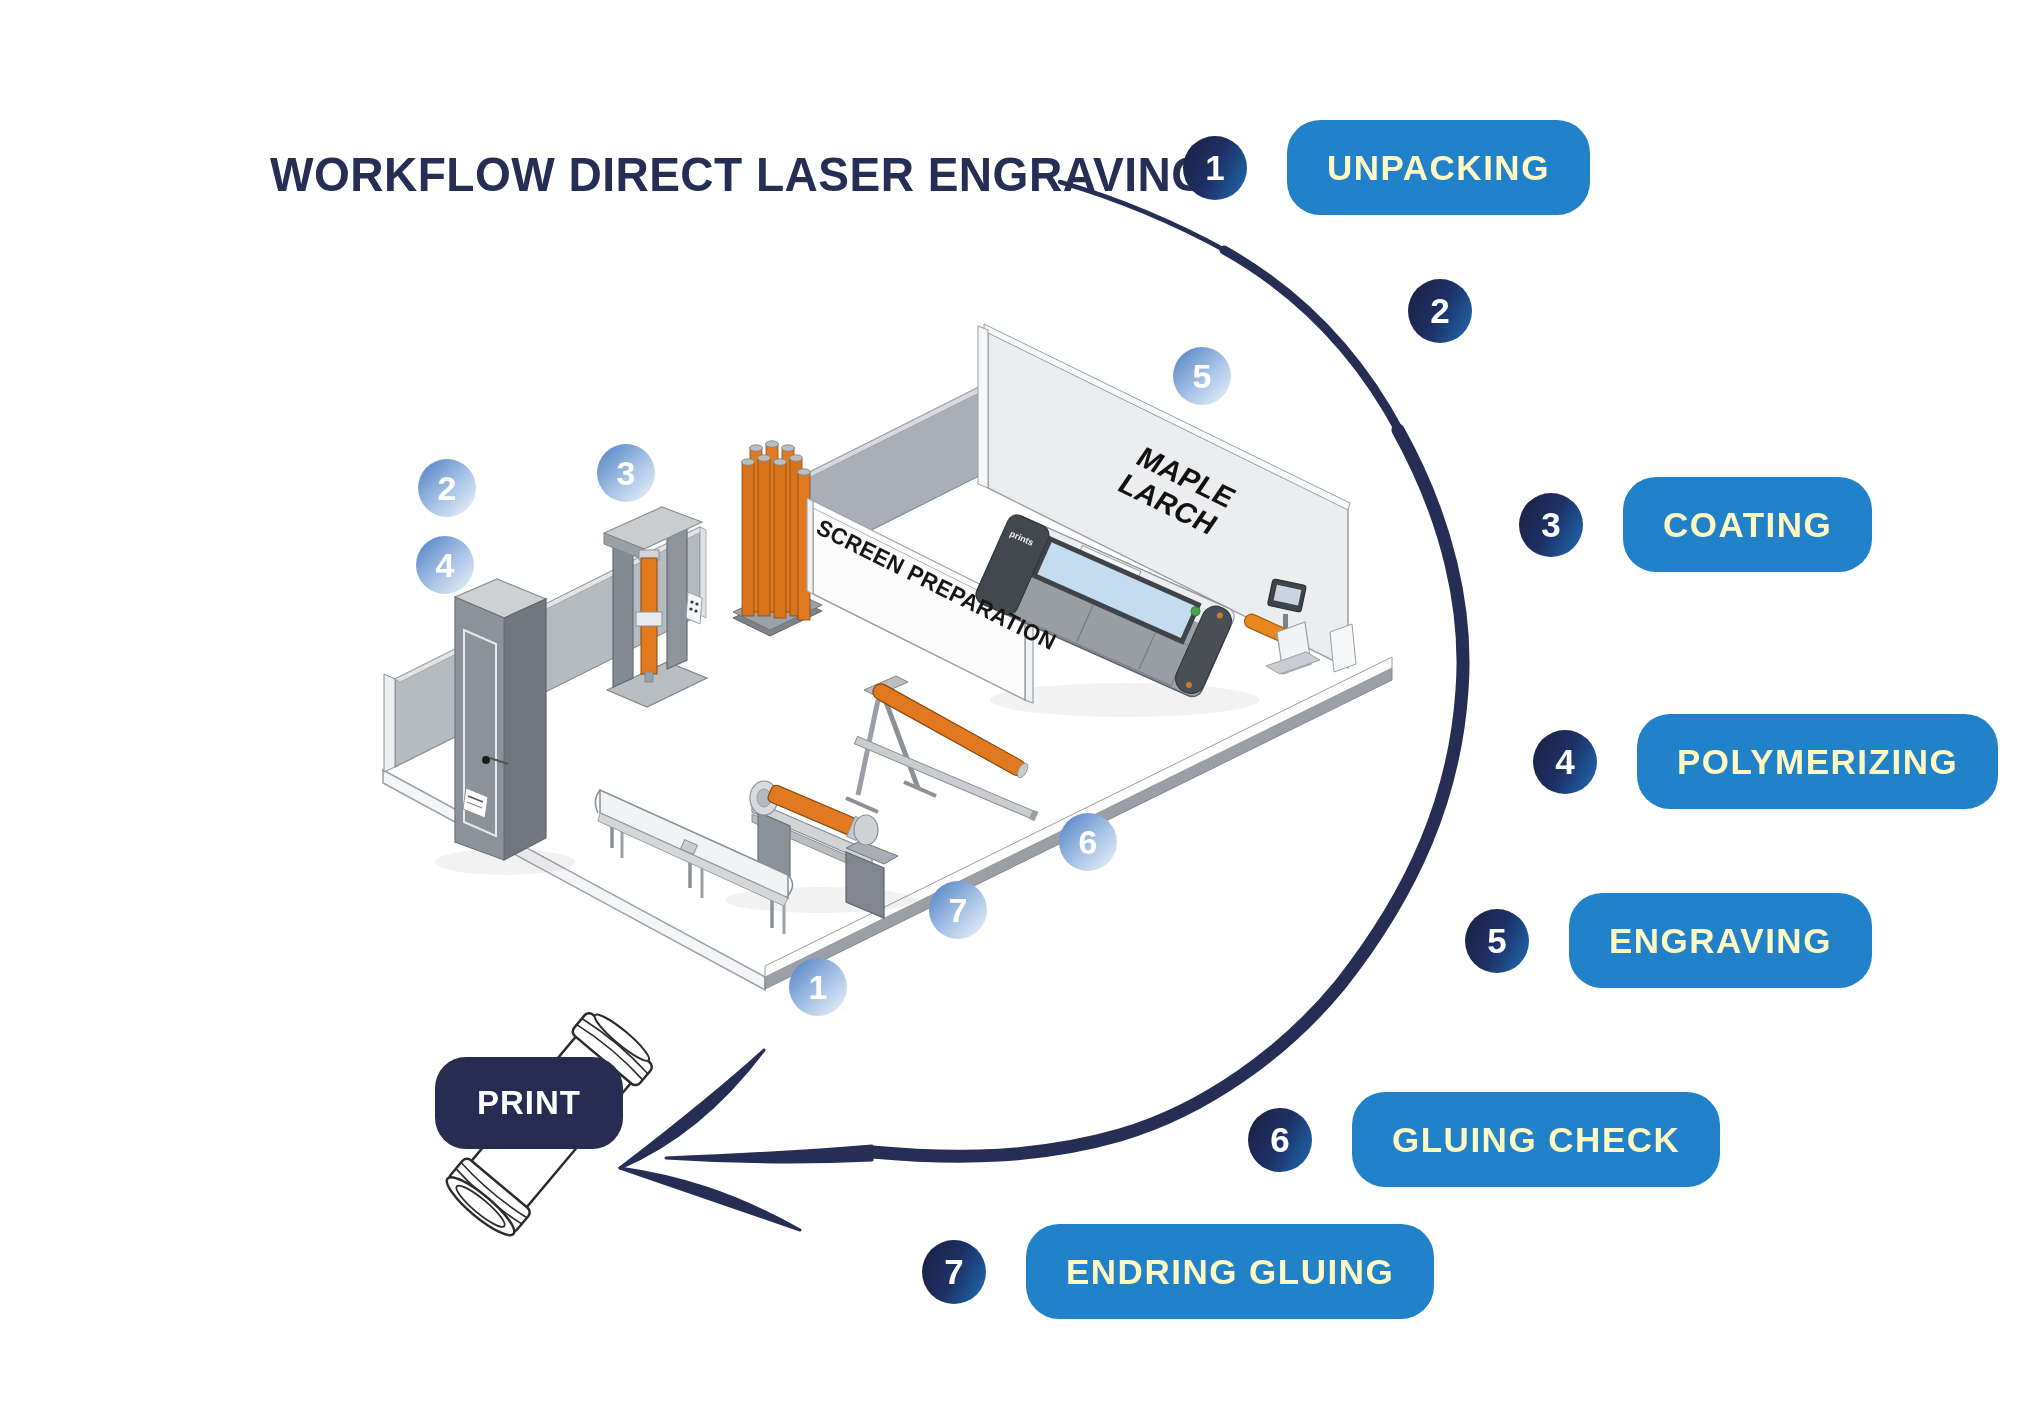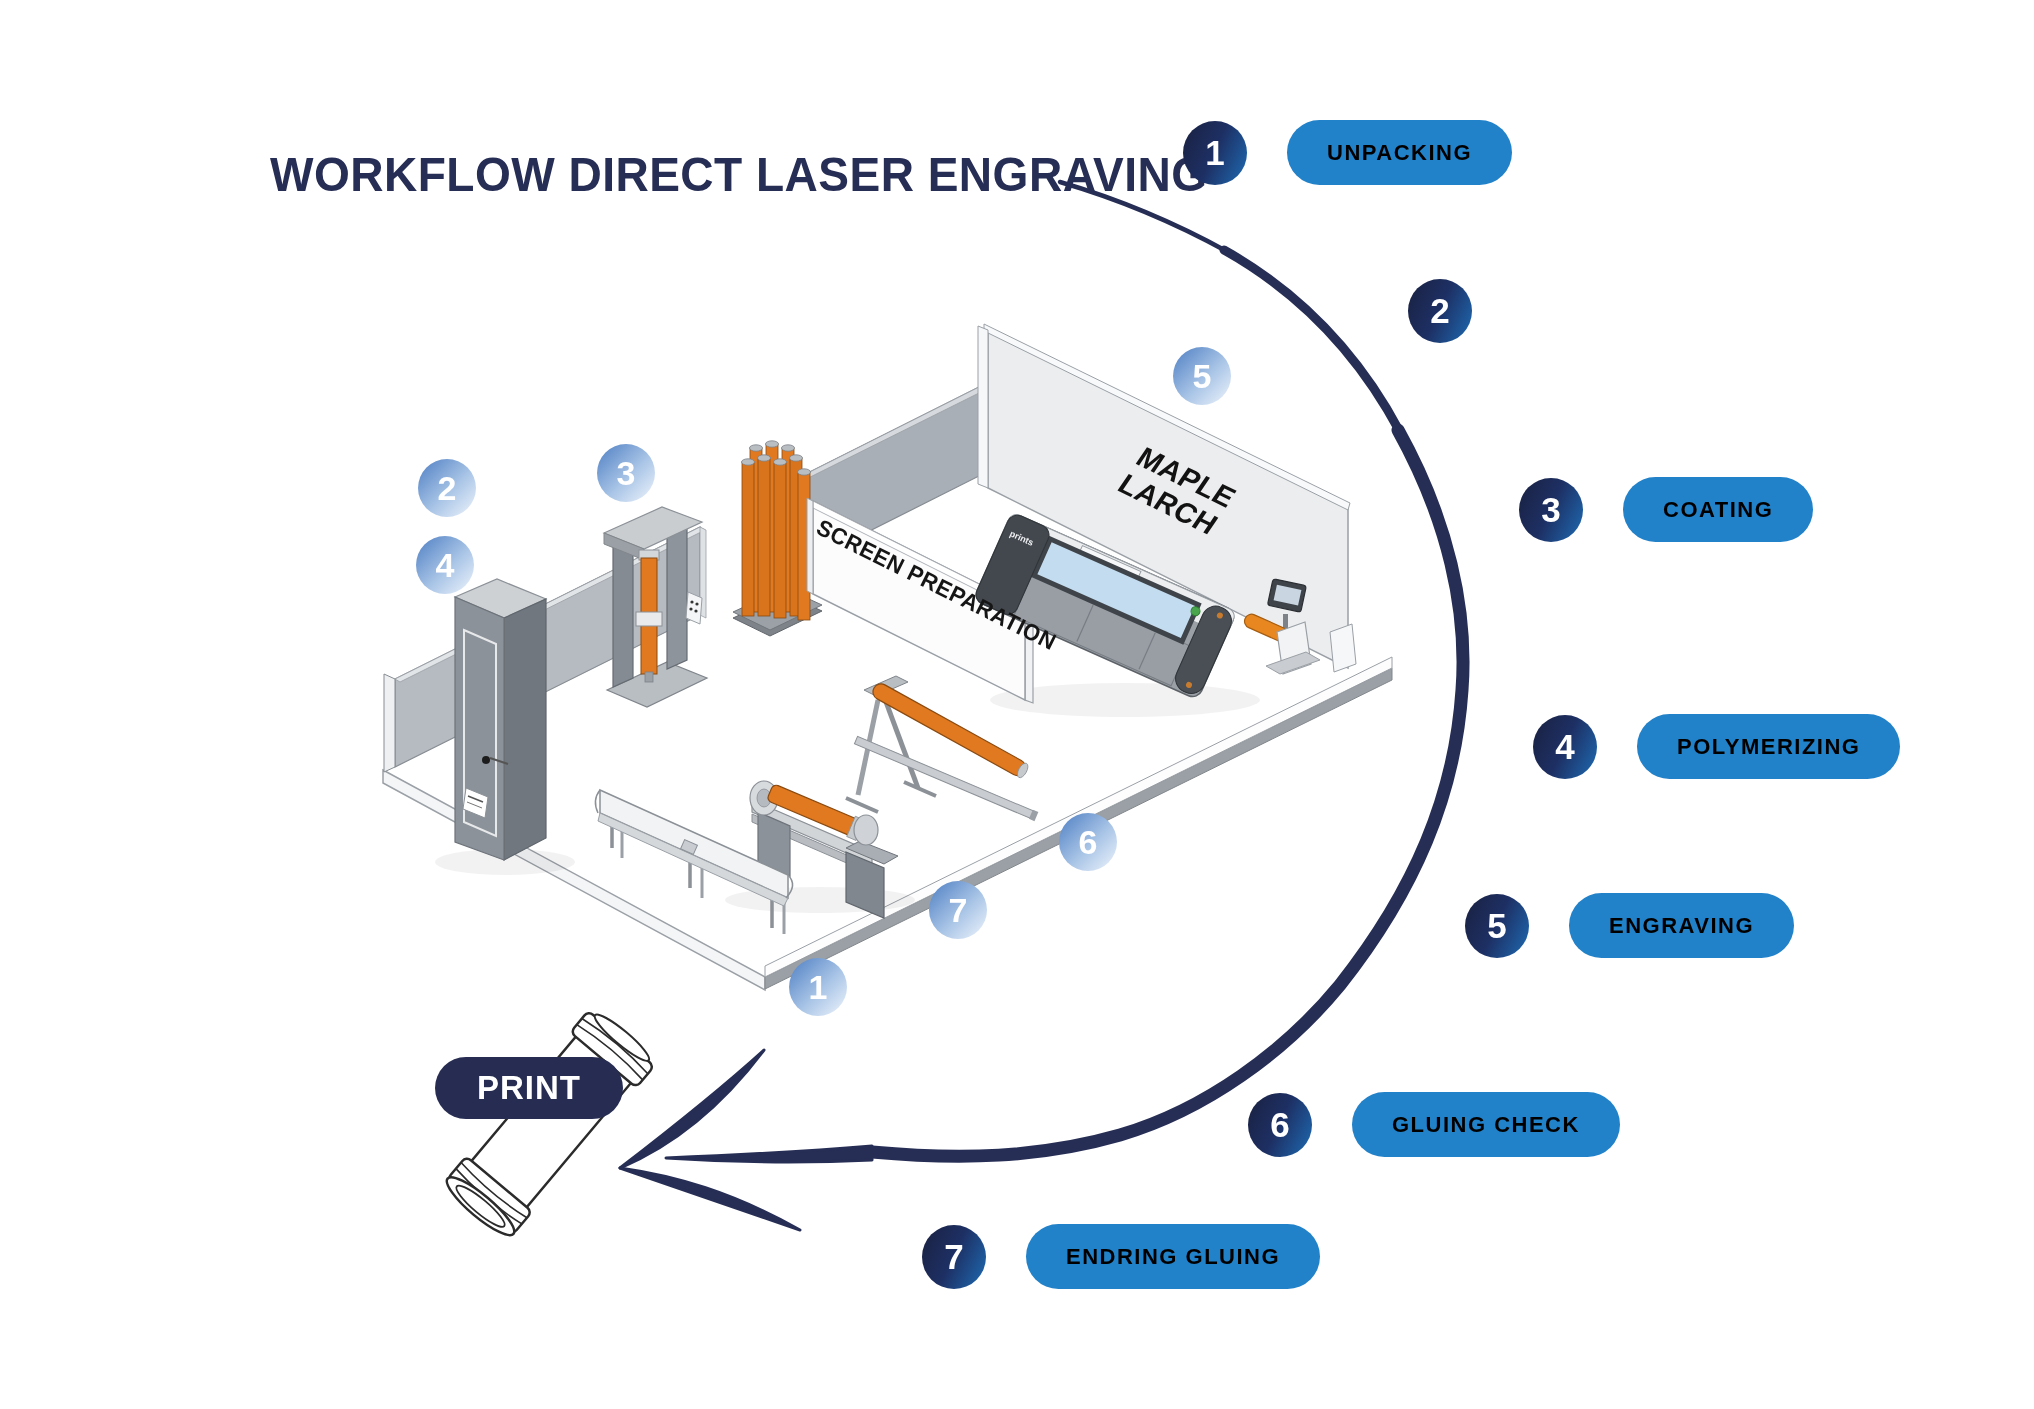--- a/index.html
+++ b/index.html
@@ -15,23 +15,23 @@
   }
   
   .chip{position:absolute;display:flex;align-items:center;gap:40px;}
   .chip-num{
     width:64px;height:64px;border-radius:50%;
     background:linear-gradient(115deg,#1a2140 0%,#1d2f63 48%,#1e6cb4 100%);
     color:#ffffff;font-size:35px;font-weight:bold;
     display:flex;align-items:center;justify-content:center;flex:0 0 auto;
   }
   .chip-pill{
-    height:65px;border-radius:33px;background:#2181c9;color:#000000;
-    font-size:22px;font-weight:bold;letter-spacing:1.5px;
-    display:flex;align-items:center;justify-content:center;padding:0 40px;white-space:nowrap;
+    height:65px;border-radius:33px;background:#2181c9;color:#fef9c3;
+    font-size:35px;font-weight:bold;letter-spacing:1.5px;
+    display:flex;align-items:center;justify-content:center;padding:15px 40px;white-space:nowrap;
   }
   
   .marker{
     position:absolute;width:58px;height:58px;border-radius:50%;
     background:linear-gradient(135deg,#4d7ec3 0%,#a8c4e6 55%,#eff5fc 100%);
     color:#ffffff;font-size:34px;font-weight:bold;
     display:flex;align-items:center;justify-content:center;
   }
   .wall-sign{
     position:absolute;left:1148px;top:442px;color:#121212;
@@ -39,21 +39,21 @@
     transform:rotate(26deg) skewX(-8deg);transform-origin:left top;white-space:nowrap;
   }
   .board-sign{
     position:absolute;left:824px;top:514px;color:#151515;
     font-size:23px;font-weight:bold;letter-spacing:.5px;
     transform:rotate(26.5deg) scaleX(.96);transform-origin:left top;white-space:nowrap;
   }
   .print-tag{
     position:absolute;left:435px;top:1057px;height:62px;border-radius:31px;
     background:#262c52;color:#ffffff;font-size:33px;font-weight:bold;letter-spacing:1px;
-    display:flex;align-items:center;justify-content:center;padding:0 42px;
+    display:flex;align-items:center;justify-content:center;padding:15px 42px;
   }
 </style>
 </head>
 <body>
 
 <div class="canvas">
 
   <svg class="scene" width="2034" height="1409" viewBox="0 0 2034 1409">
 
     <g>

